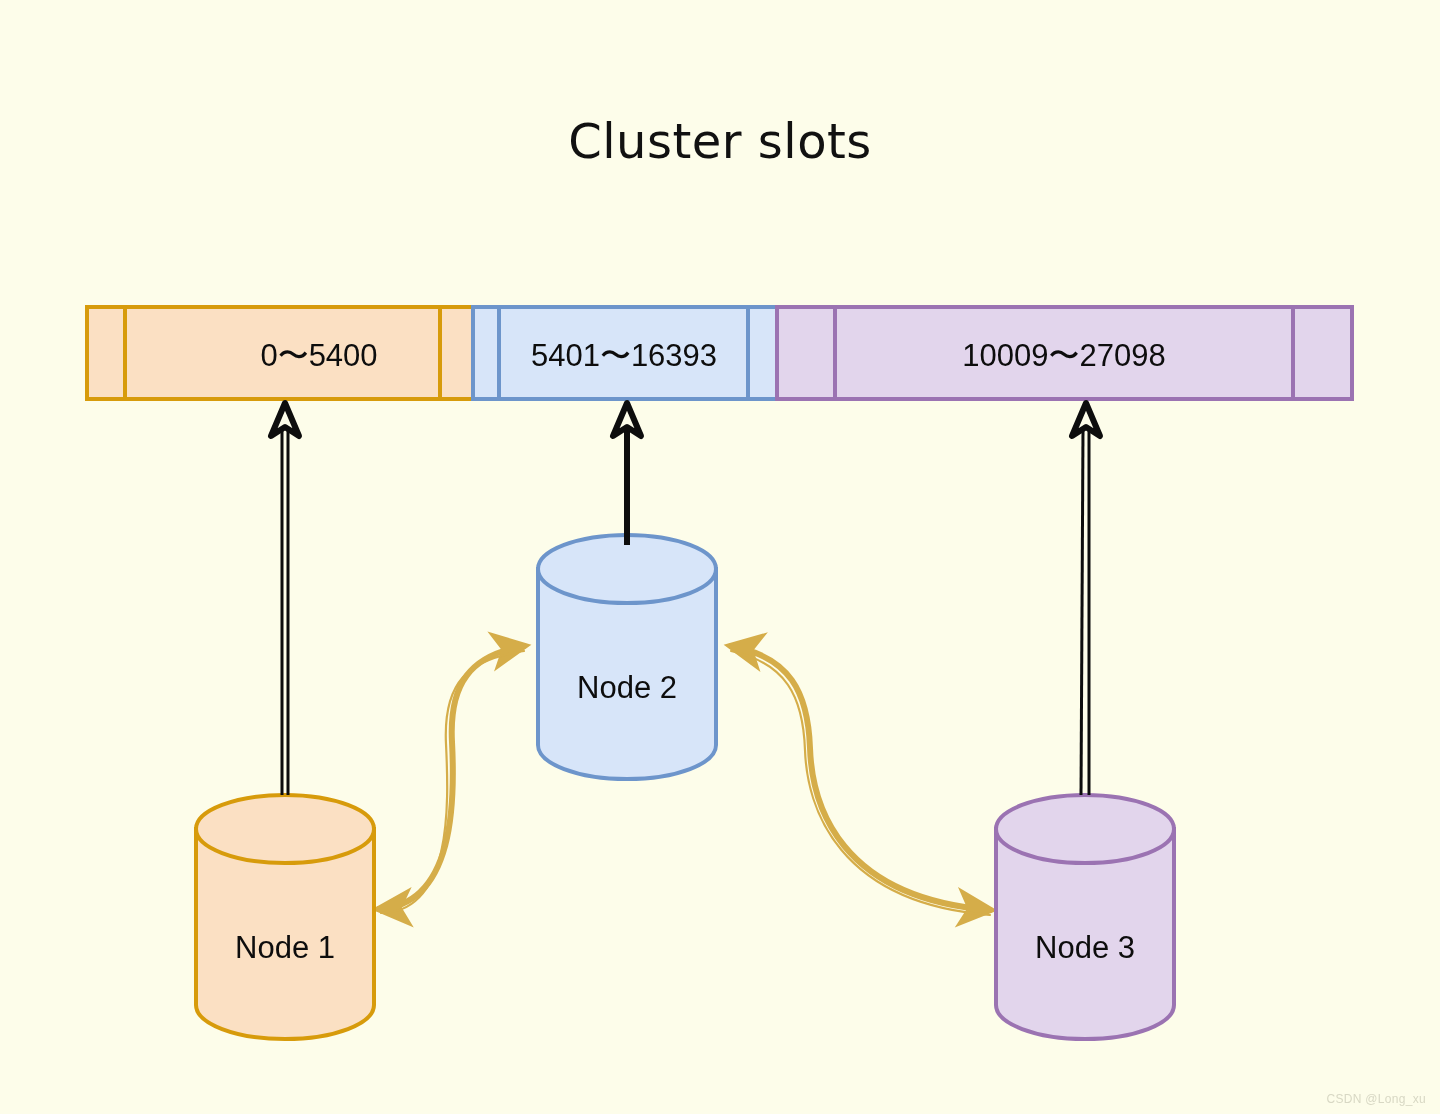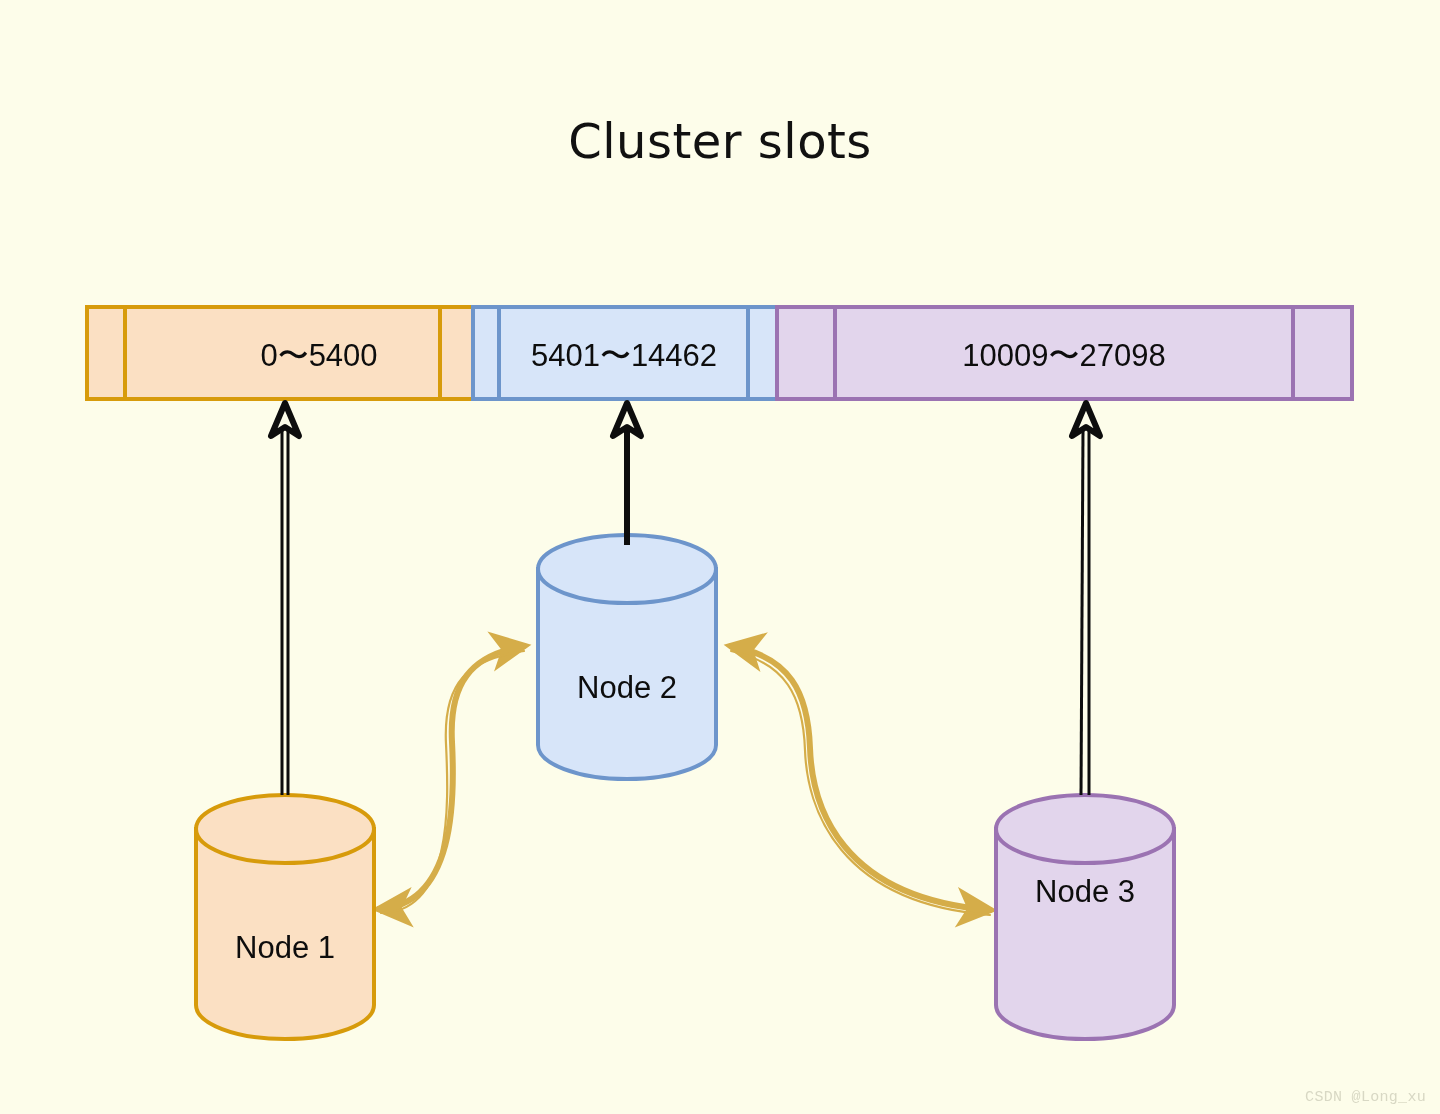--- a/index.html
+++ b/index.html
@@ -48,22 +48,22 @@
     font-size: 31px;
     color: #0d0d0d;
     text-align: center;
     white-space: nowrap;
     transform: translate(-50%, -50%);
   }
   .watermark {
     position: absolute;
     right: 14px;
     bottom: 8px;
-    font-family: Liberation Mono, monospace;
-    font-size: 15px;
+    font-family: Liberation Sans, sans-serif;
+    font-size: 12px;
     color: #d8d8c4;
     letter-spacing: 0.3px;
     white-space: nowrap;
   }
 </style>
 </head>
 <body>
 
 <div>
 
@@ -137,25 +137,25 @@
       <g>
         <path d="M 1081 795 L 1083 430" stroke="#0d0d0d" stroke-width="3" fill="none"></path>
         <path d="M 1089 795 L 1089 430" stroke="#0d0d0d" stroke-width="3" fill="none"></path>
         <path d="M 1086 403 L 1072 436 L 1086 427 L 1100 436 Z" fill="none" stroke="#0d0d0d" stroke-width="6" stroke-linejoin="round"></path>
       </g>
     </g>
   </svg>
 
   <div class="slot-label" style="left:283px; top:356px;margin-left:36px;">0〜5400</div>
 
-  <div class="slot-label" style="left:624px; top:356px;">5401〜14462</div>
+  <div class="slot-label" style="left:624px; top:356px;">5401〜16393</div>
 
   <div class="slot-label" style="left:1064px; top:356px;">10009〜27098</div>
 
   <div class="node-label" style="left:285px; top:920px;margin-top:28px;">Node 1</div>
 
   <div class="node-label" style="left:627px; top:688px;">Node 2</div>
 
-  <div class="node-label" style="left:1085px; top:892px;">Node 3</div>
+  <div class="node-label" style="left:1085px; top:948px;">Node 3</div>
 
   <div class="watermark">CSDN @Long_xu</div>
 
 </div>
 
 </body></html>

